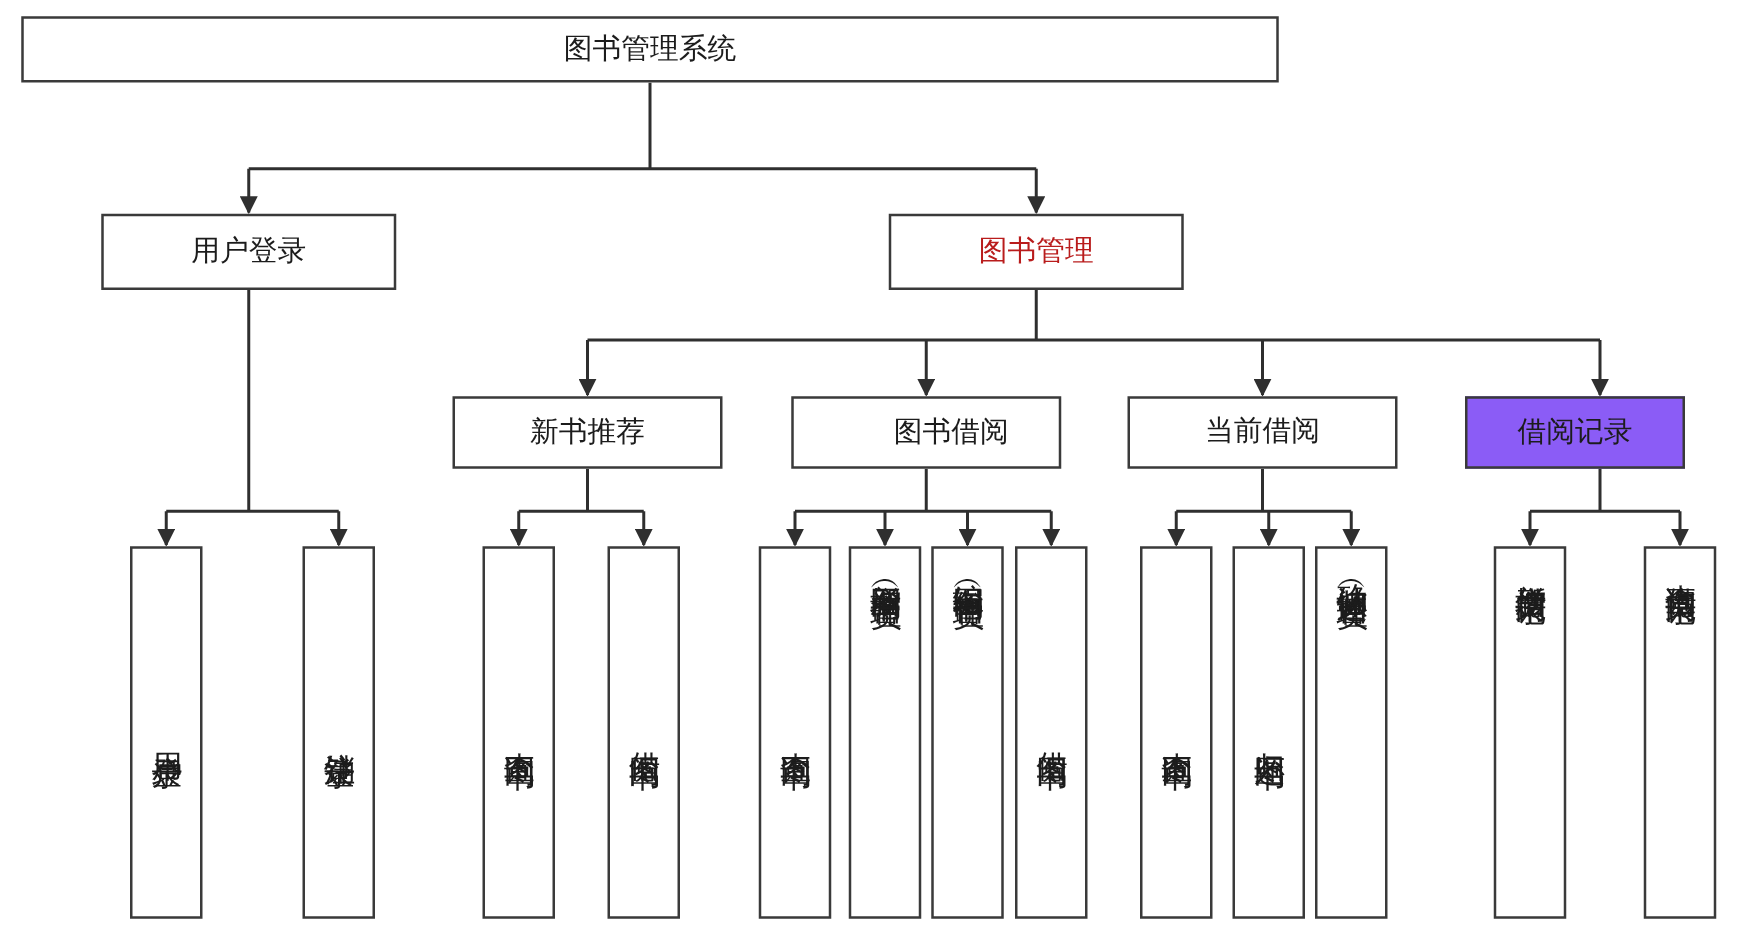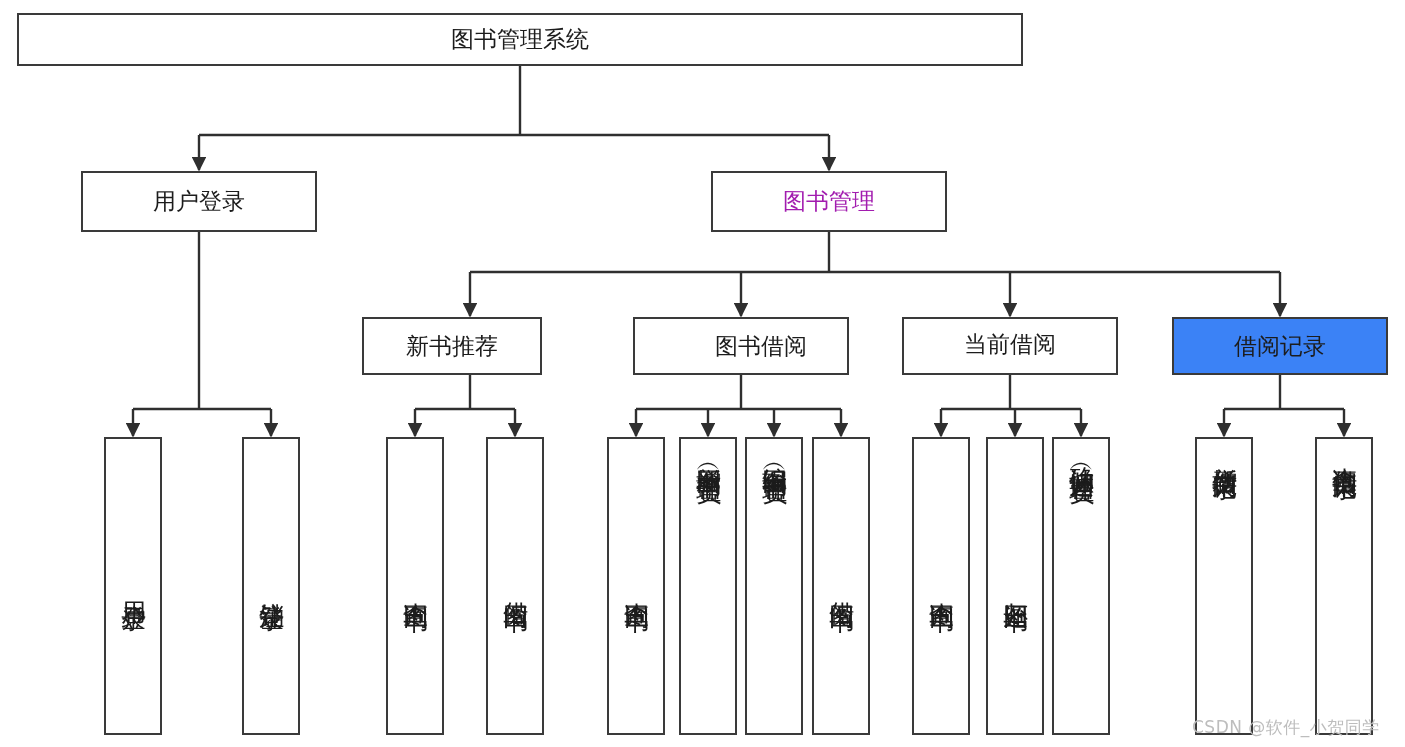--- a/index.html
+++ b/index.html
@@ -115,32 +115,32 @@
       <line x1="1344" y1="409" x2="1344" y2="436" stroke="#2f2f2f" stroke-width="2.4" marker-end="url(#arrow)"></line>
     </svg>
   <div id="nodes">
       <div class="node horiz" style="left: 17px; top: 13px; width: 1006px; height: 53px; border-color: rgb(58, 58, 58); background: rgb(255, 255, 255);">
         <span class="label" style="color: rgb(28, 28, 28);">图书管理系统</span>
       </div>
       <div class="node horiz" style="left: 81px; top: 171px; width: 236px; height: 61px; border-color: rgb(58, 58, 58); background: rgb(255, 255, 255);">
         <span class="label" style="color: rgb(28, 28, 28);">用户登录</span>
       </div>
       <div class="node horiz" style="left: 711px; top: 171px; width: 236px; height: 61px; border-color: rgb(58, 58, 58); background: rgb(255, 255, 255);">
-        <span class="label" style="color: #a21caf;">图书管理</span>
+        <span class="label" style="color: #b91c1c;">图书管理</span>
       </div>
-      <div class="node horiz" style="left: 362px; top: 317px; width: 180px; height: 58px; border-color: rgb(58, 58, 58); background: rgb(255, 255, 255);">
+      <div class="node horiz" style="left: 362px; top: 317px; width: 216px; height: 58px; border-color: rgb(58, 58, 58); background: rgb(255, 255, 255);">
         <span class="label" style="color: rgb(28, 28, 28);">新书推荐</span>
       </div>
       <div class="node horiz" style="left: 633px; top: 317px; width: 216px; height: 58px; border-color: rgb(58, 58, 58); background: rgb(255, 255, 255);">
         <span class="label" style="color: rgb(28, 28, 28); margin-left: 40px;">图书借阅</span>
       </div>
       <div class="node horiz" style="left: 902px; top: 317px; width: 216px; height: 58px; border-color: rgb(58, 58, 58); background: rgb(255, 255, 255); font-family: Liberation Mono, monospace;">
         <span class="label" style="color: rgb(28, 28, 28);">当前借阅</span>
       </div>
-      <div class="node horiz" style="left: 1172px; top: 317px; width: 216px; height: 58px; border-color: rgb(58, 58, 58); background: #3b82f6;">
+      <div class="node horiz" style="left: 1172px; top: 317px; width: 176px; height: 58px; border-color: rgb(58, 58, 58); background: #8b5cf6;">
         <span class="label" style="color: rgb(28, 28, 28);">借阅记录</span>
       </div>
       <div class="node vert pad-mid" style="left: 104px; top: 437px; width: 58px; height: 298px; border-color: rgb(58, 58, 58); background: rgb(255, 255, 255);">
         <span class="label" style="color: rgb(28, 28, 28);">用户登录</span>
       </div>
       <div class="node vert pad-mid" style="left: 242px; top: 437px; width: 58px; height: 298px; border-color: rgb(58, 58, 58); background: rgb(255, 255, 255);">
         <span class="label" style="color: rgb(28, 28, 28);">注销登录</span>
       </div>
       <div class="node vert pad-mid" style="left: 386px; top: 437px; width: 58px; height: 298px; border-color: rgb(58, 58, 58); background: rgb(255, 255, 255);">
         <span class="label" style="color: rgb(28, 28, 28);">查询图书</span>
@@ -169,14 +169,13 @@
       <div class="node vert" style="left: 1052px; top: 437px; width: 58px; height: 298px; border-color: rgb(58, 58, 58); background: rgb(255, 255, 255);">
         <span class="label" style="color: rgb(28, 28, 28);">确认归还（管理员）</span>
       </div>
       <div class="node vert" style="left: 1195px; top: 437px; width: 58px; height: 298px; border-color: rgb(58, 58, 58); background: rgb(255, 255, 255);">
         <span class="label" style="color: rgb(28, 28, 28);">新增借阅记录</span>
       </div>
       <div class="node vert" style="left: 1315px; top: 437px; width: 58px; height: 298px; border-color: rgb(58, 58, 58); background: rgb(255, 255, 255);">
         <span class="label" style="color: rgb(28, 28, 28);">查询借阅记录</span>
       </div>
     </div>
-  <div class="watermark" style="left:1192px; top:716px;">CSDN @软件_小贺同学</div>
 </div>
 
 </body></html>

